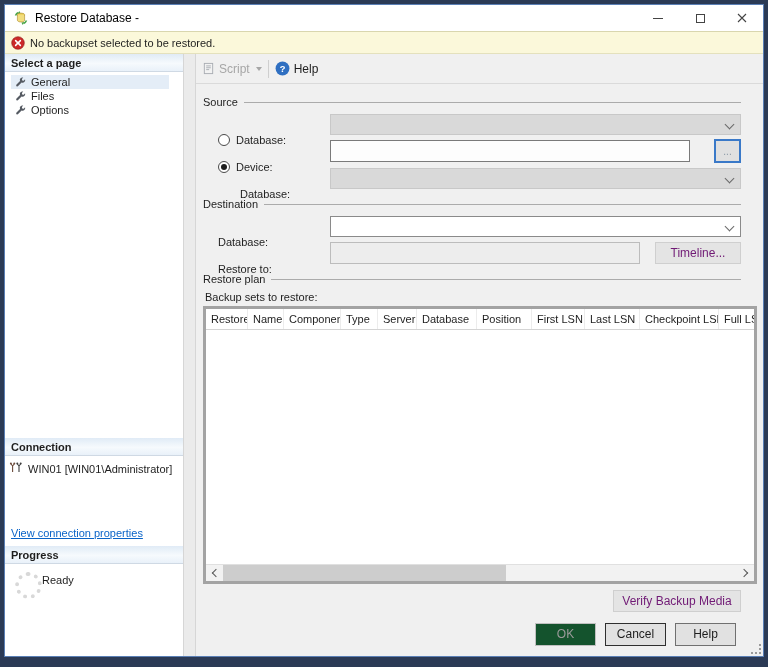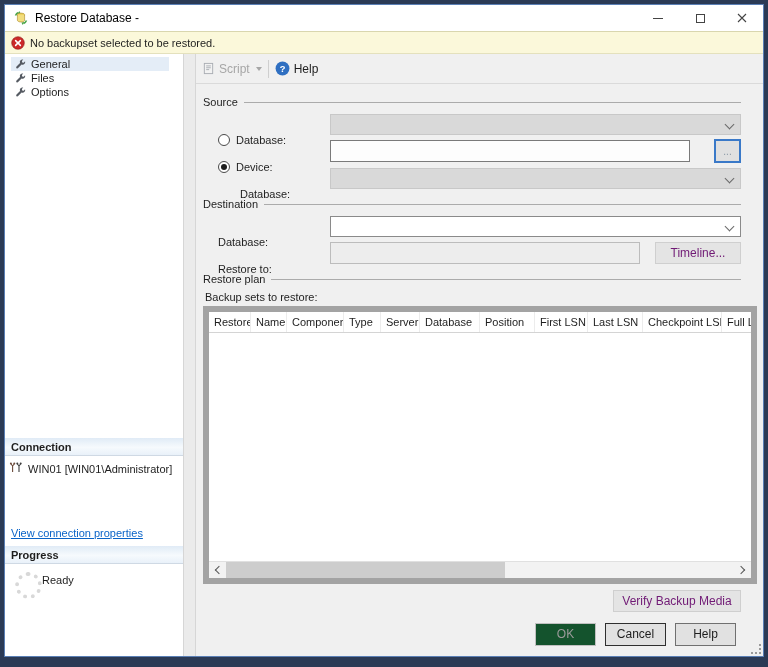--- a/index.html
+++ b/index.html
@@ -65,21 +65,21 @@
   .textbox { height:22px; background:#fdfdfd; border:1px solid #7a7a7a; }
   .textbox.grow { flex:1; }
   .textbox.disabled { background:#ededed; border:1px solid #bcbcbc; }
   .browse-btn { width:27px; height:24px; margin-left:24px; background:#e0e0e0; border:2px solid #3a79c8; color:#8b98a5; font-size:10px; display:flex; align-items:center; justify-content:center; }
   .btn { height:22px; background:#e1e1e1; border:1px solid #707070; font-size:12px; display:flex; align-items:center; justify-content:center; font-family:"Liberation Sans",sans-serif; }
   .btn.disabled { background:#e4e4e4; border-color:#cfcfcf; color:#701a75;text-align:right; }
   .timeline-btn { width:86px; margin-left:15px; }
   .spacer { flex:1; }
 
   .bsets-label { margin:6px 0 3px 2px; }
-  .grid { flex:1; display:flex; flex-direction:column; border:6px solid #a3a3a3; background:#fff; min-height:0; margin-right:1px; }
+  .grid { flex:1; display:flex; flex-direction:column; border:3px solid #a3a3a3; background:#fff; min-height:0; margin-right:1px; }
   .grid-header { display:flex; height:21px; border-bottom:1px solid #d4d4d4; overflow:hidden; flex:0 0 auto; }
   .gh-cell { padding:4px 0 0 5px; border-right:1px solid #ececec; white-space:nowrap; overflow:hidden; flex:0 0 auto; }
   .gh-cell:nth-child(1){width:42px} .gh-cell:nth-child(2){width:36px}
   .gh-cell:nth-child(3){width:57px} .gh-cell:nth-child(4){width:37px}
   .gh-cell:nth-child(5){width:39px} .gh-cell:nth-child(6){width:60px}
   .gh-cell:nth-child(7){width:55px} .gh-cell:nth-child(8){width:53px}
   .gh-cell:nth-child(9){width:55px} .gh-cell:nth-child(10){width:79px}
   .gh-cell:nth-child(11){width:62px}
   .grid-body { flex:1; background:#fff; }
   .hscroll { height:17px; border-top:1px solid #e0e0e0; background:#f2f2f2; display:flex; align-items:center; flex:0 0 auto; }
@@ -143,20 +143,21 @@
     <svg width="14" height="14" viewBox="0 0 14 14">
       <circle cx="7" cy="7" r="6.3" fill="#cc2929" stroke="#8b1a1a" stroke-width="0.6"></circle>
       <path d="M4.6 4.6l4.8 4.8M9.4 4.6l-4.8 4.8" stroke="#fff" stroke-width="1.5" stroke-linecap="round"></path>
     </svg>
     <span>No backupset selected to be restored.</span>
   </div>
 
   <div class="body">
 
     <div class="sidebar">
+      <div class="panel-header">Select a page</div>
       <div class="page-items">
             <div class="page-item selected">
           <svg width="11" height="11" viewBox="0 0 14 14">
             <path d="M12.8 3a3.3 3.3 0 0 1-4.4 4.1L4 11.6a1.45 1.45 0 1 1-2.05-2.05L6.4 5.1A3.3 3.3 0 0 1 10.5.7L8.8 2.4l.35 2l2 .35z" fill="#555a62"></path>
           </svg>
           <span>General</span>
         </div>
             <div class="page-item">
           <svg width="11" height="11" viewBox="0 0 14 14">
             <path d="M12.8 3a3.3 3.3 0 0 1-4.4 4.1L4 11.6a1.45 1.45 0 1 1-2.05-2.05L6.4 5.1A3.3 3.3 0 0 1 10.5.7L8.8 2.4l.35 2l2 .35z" fill="#555a62"></path>

